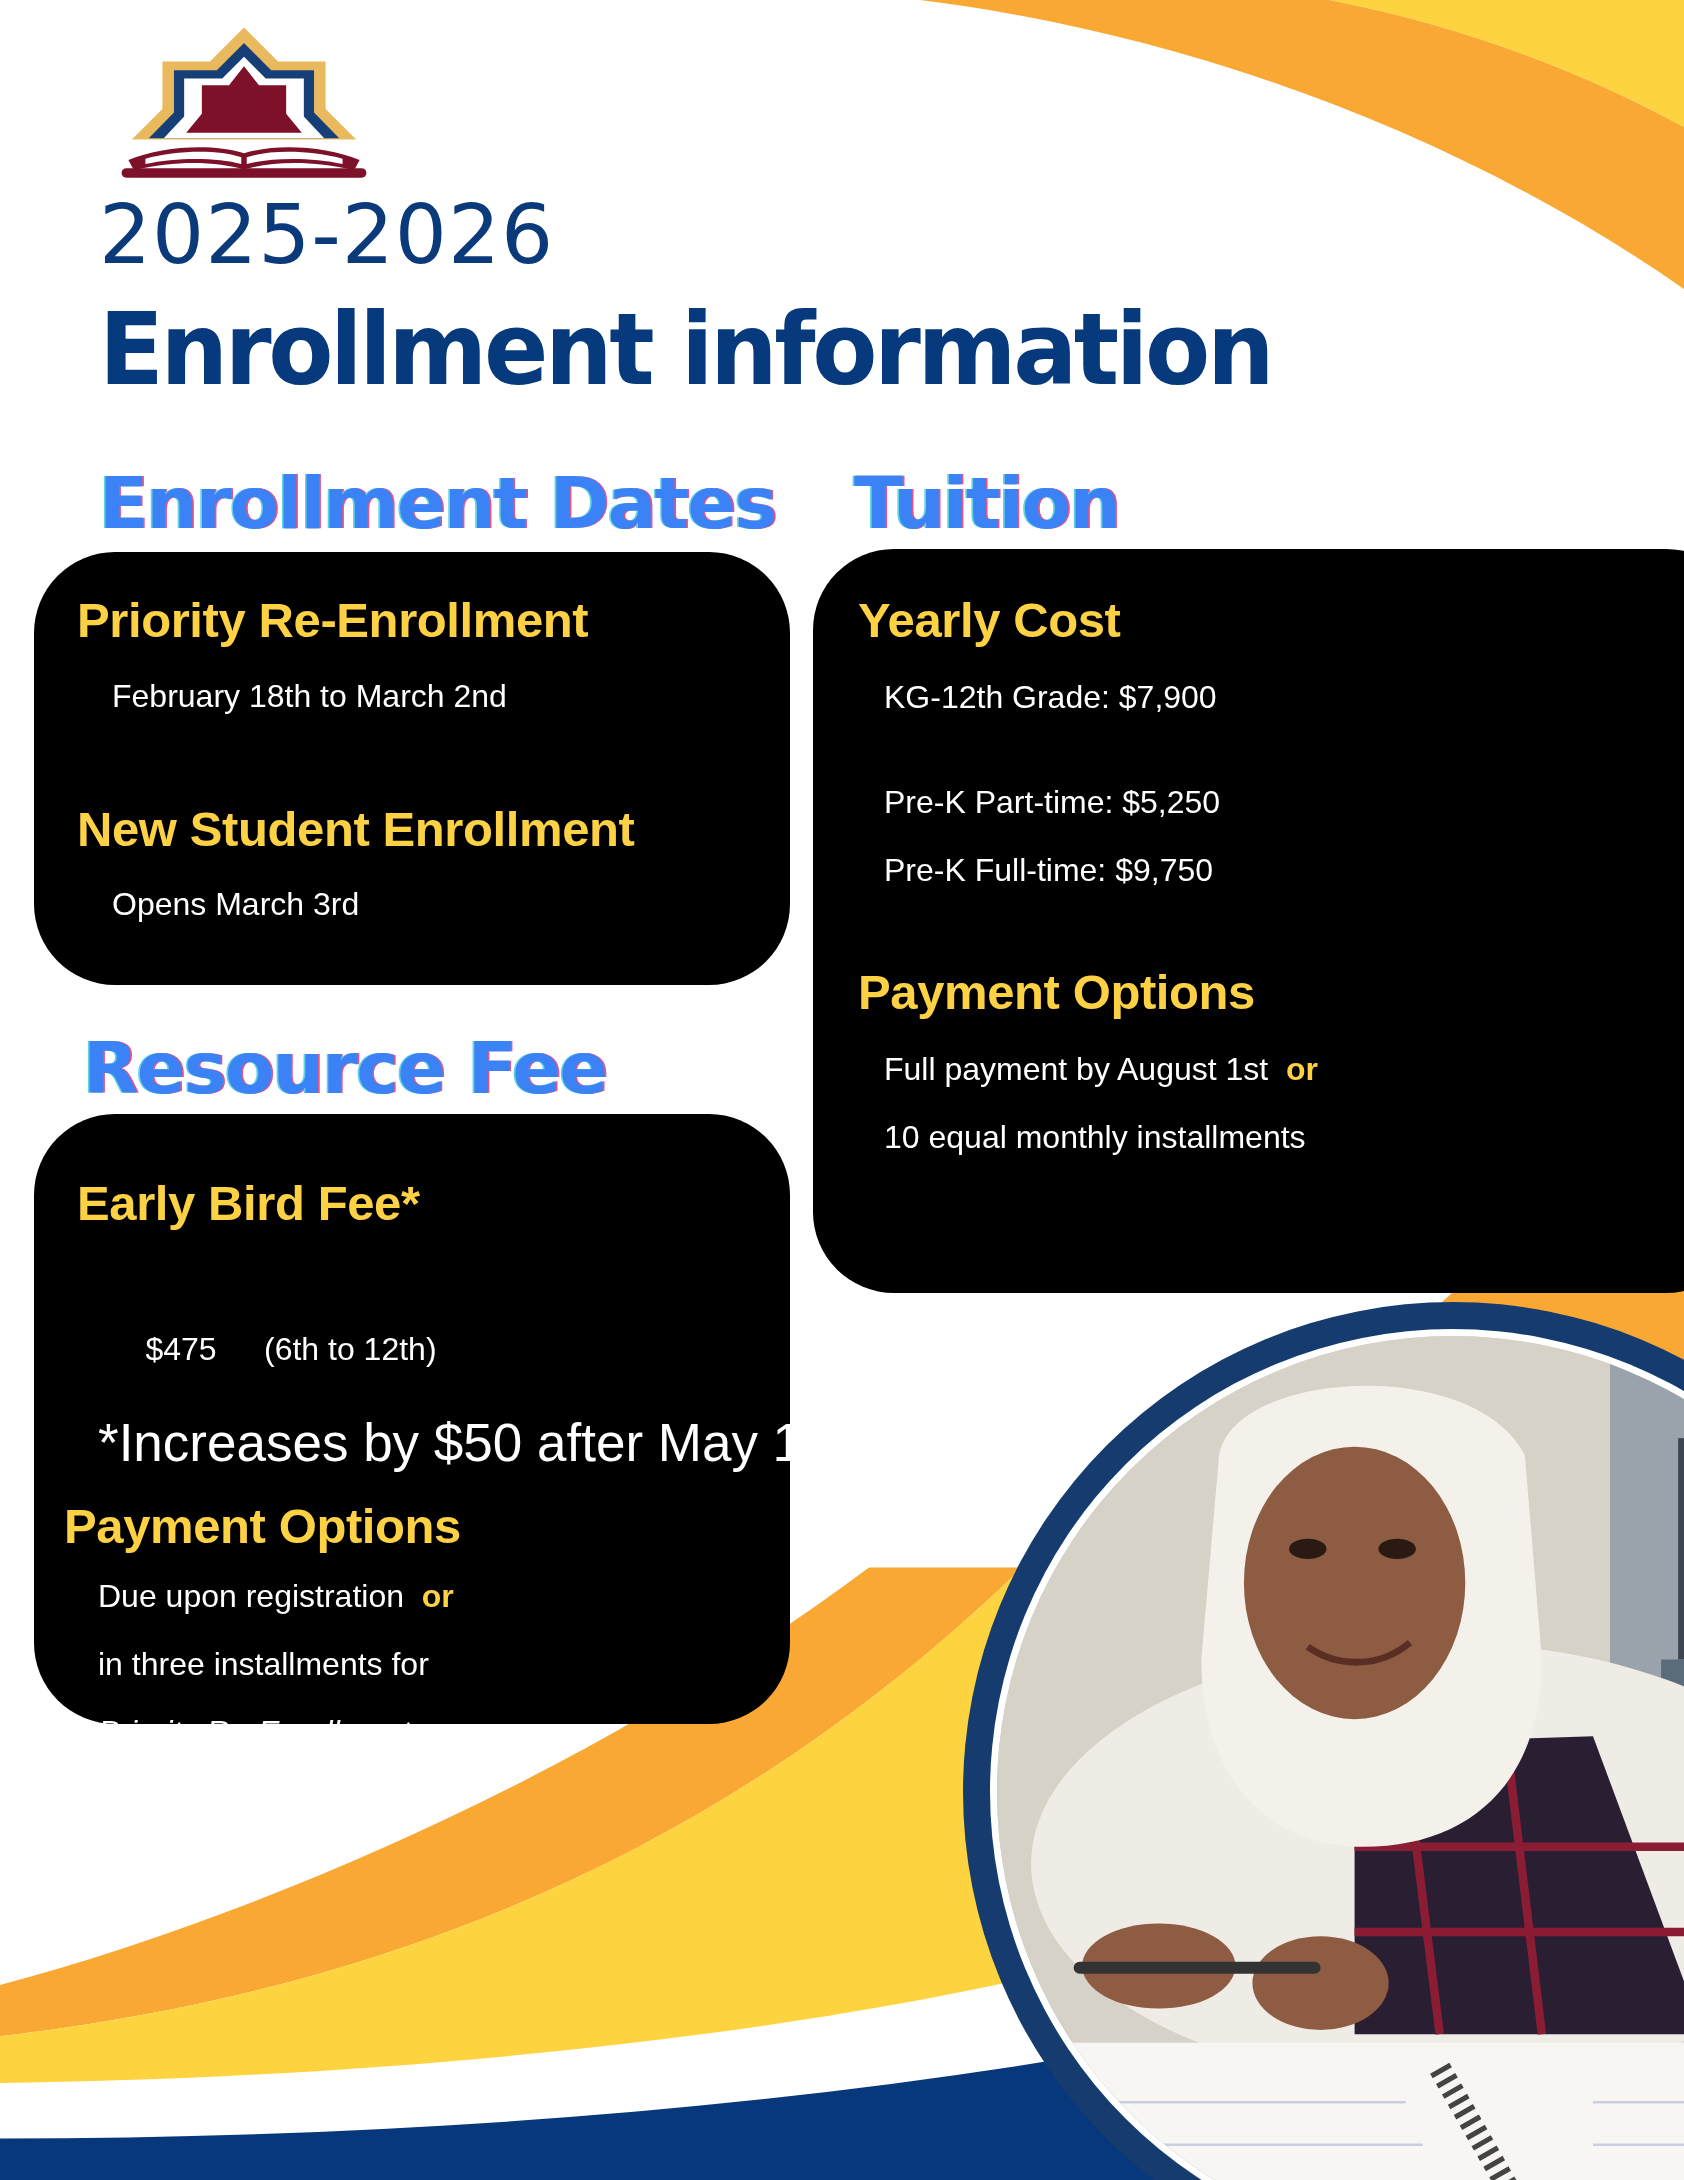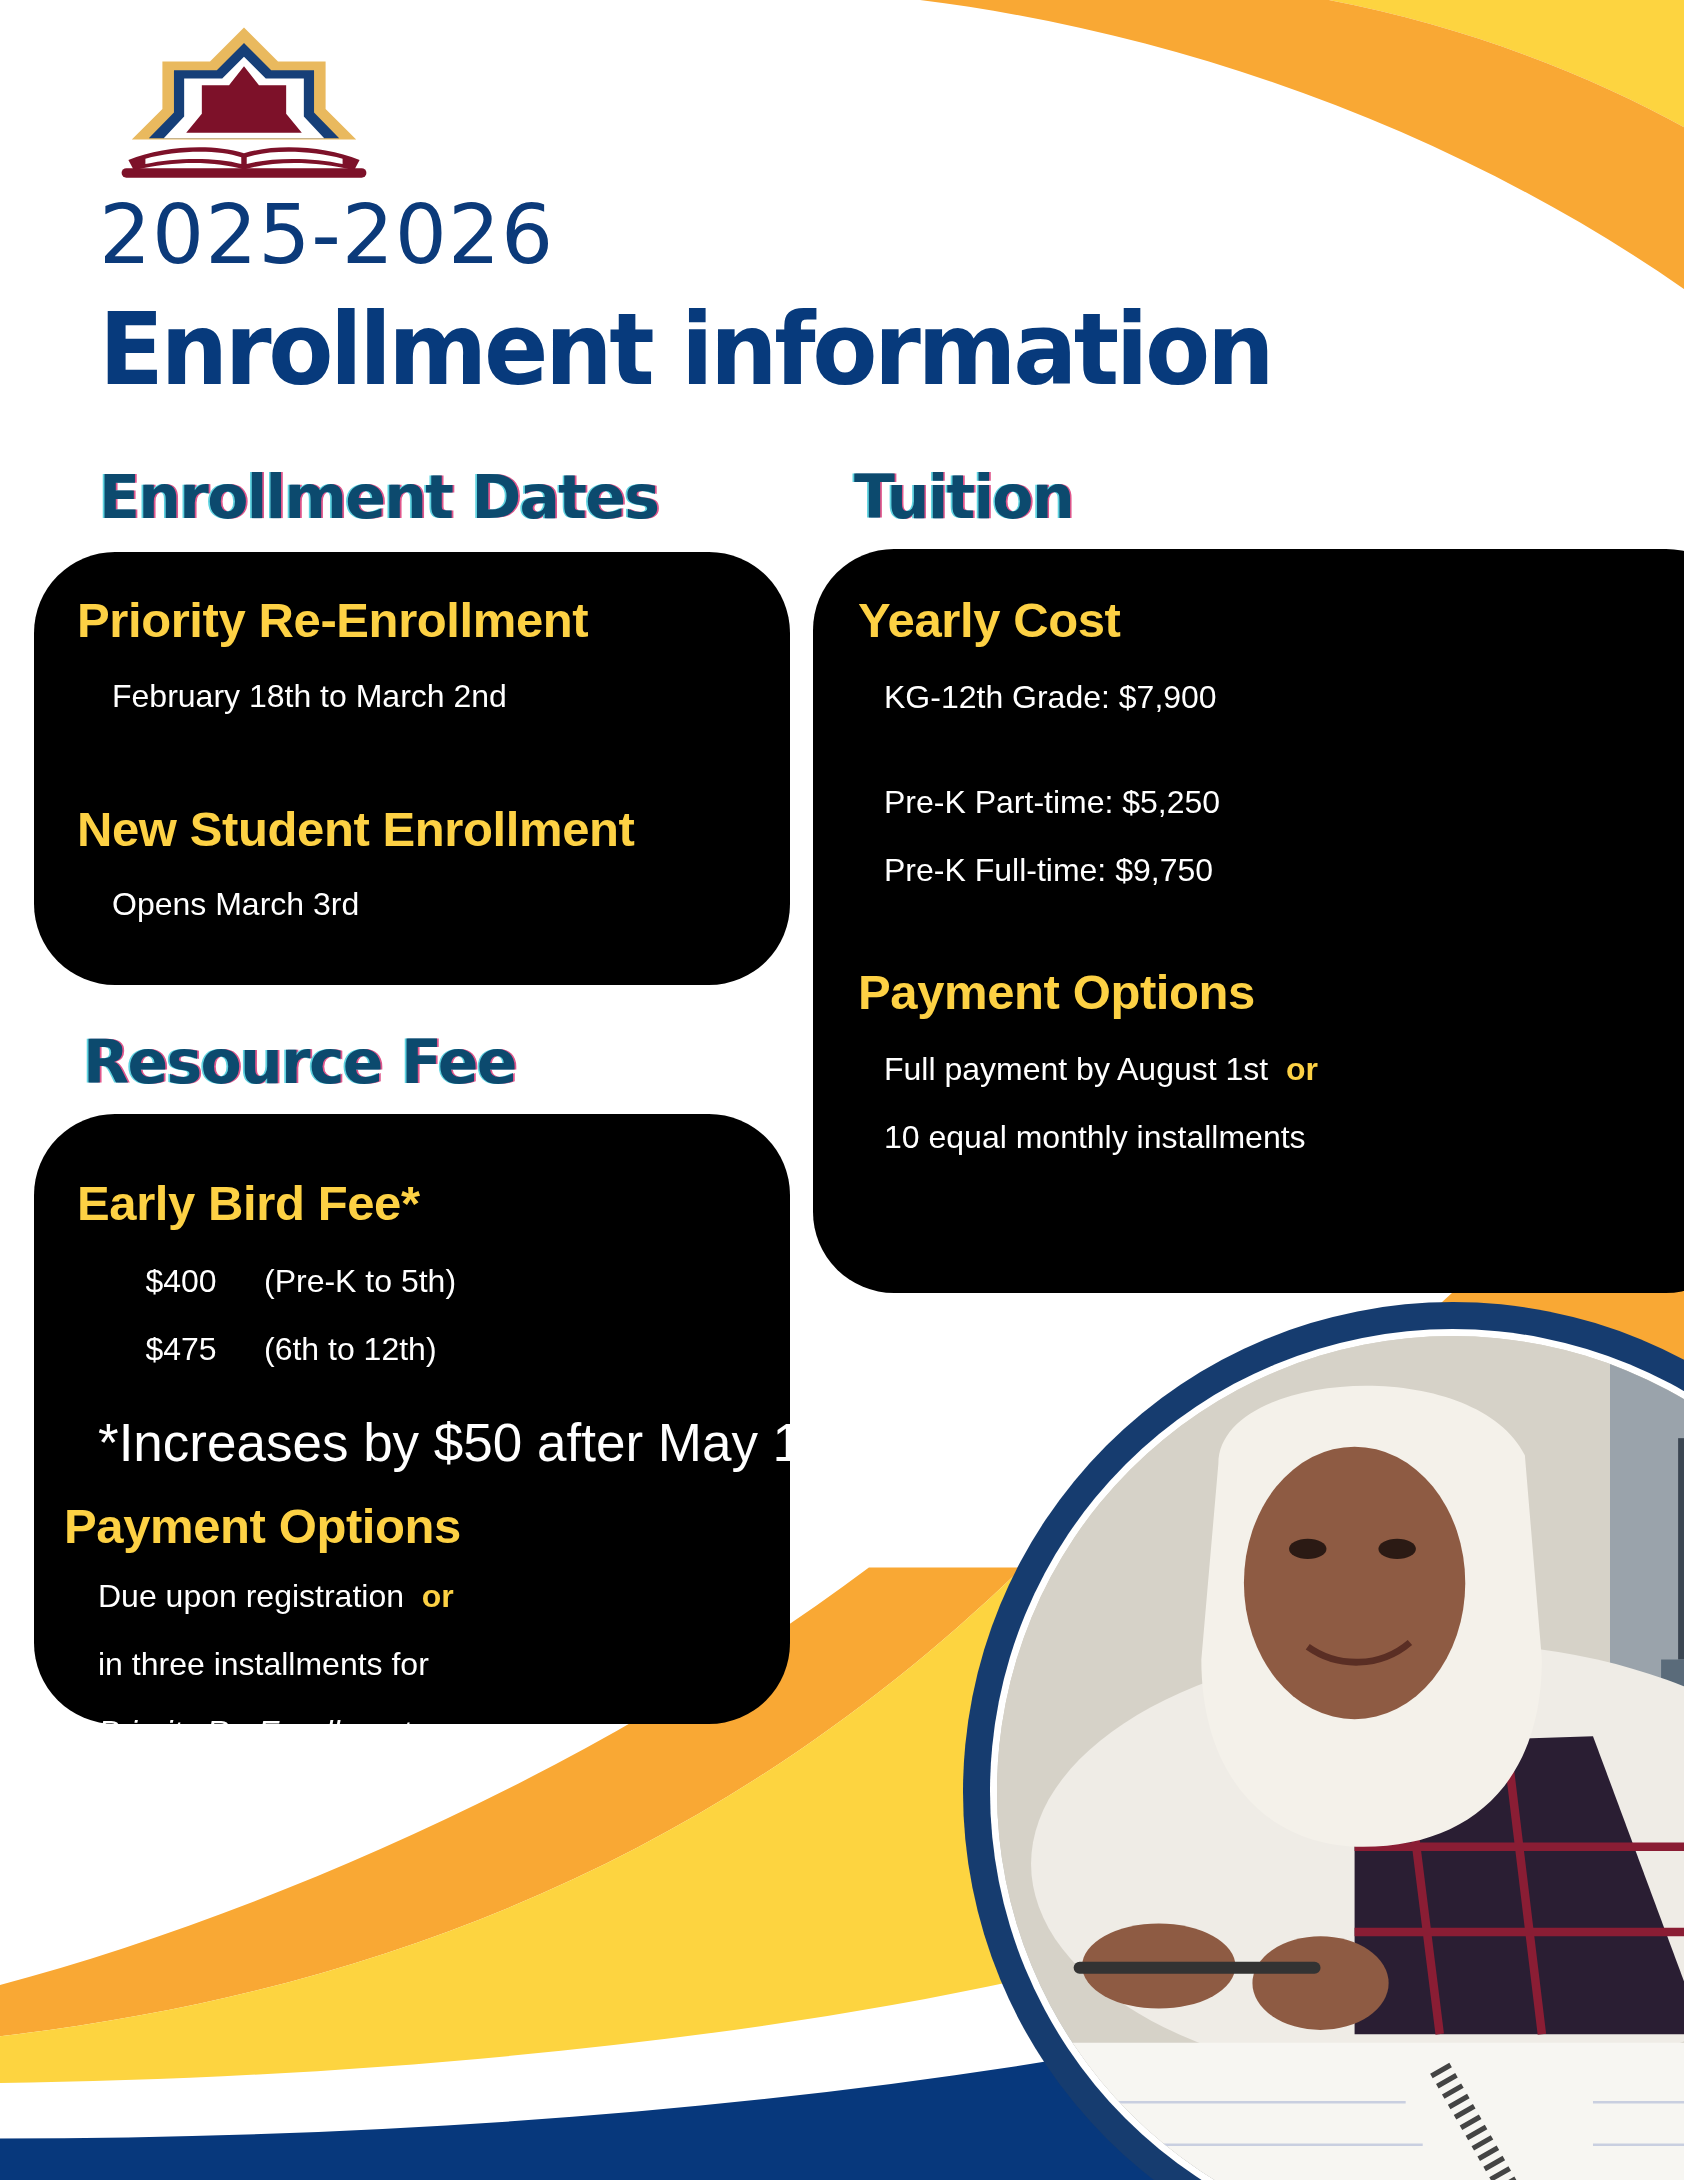--- a/index.html
+++ b/index.html
@@ -18,22 +18,22 @@
     font-family: "DejaVu Sans", sans-serif; font-weight: normal; letter-spacing: 0.9px;
     line-height: 1;
   }
   .main-title {
     left: 99px; top: 300px; font-size: 95px; color: #073a7c;
     font-family: "DejaVu Sans", sans-serif; font-weight: bold; letter-spacing: -3.4px;
     line-height: 1; transform: scaleY(1.05); transform-origin: left top;
   }
 
   .section-heading {
-    font-family: "DejaVu Sans", sans-serif; font-weight: bold; color: #0c4a6e;
-    font-size: 60px; letter-spacing: -1.7px; line-height: 1;
+    font-family: "DejaVu Sans", sans-serif; font-weight: bold; color: #3b82f6;
+    font-size: 72px; letter-spacing: -1.7px; line-height: 1;
     text-shadow: -1.7px 0 0 #5fd3e0, 1.7px 0 0 #e0568c;
   }
   .h-dates { left: 99px; top: 467px; }
   .h-tuition { left: 854px; top: 467px; }
   .h-resource { left: 83px; top: 1032px; }
 
   .card {
     position: absolute; z-index: 2; background: #000000; border-radius: 81px;
     box-sizing: border-box; color: #ffffff;
     font-family: "Liberation Sans", sans-serif;
@@ -116,23 +116,20 @@
   <div class="sub" style="left:45px; top:419px;">Payment Options</div>
   <div class="txt" style="left:71px; top:504px;">
     <span>Full payment by August 1st</span>&nbsp;
     <span class="or">or</span>
   </div>
   <div class="txt" style="left:71px; top:572px;">10 equal monthly installments</div>
 </div>
 
 <div class="card card-resource">
   <div class="sub" style="left:43px; top:65px;">Early Bird Fee*</div>
-  <div class="txt" style="left:64px; top:151px;">
-    <b style="display:inline-block; width:166px;">$400</b><span>(Pre-K to 5th)</span>
-  </div>
   <div class="txt" style="left:64px; top:219px;">
     <b style="display:inline-block; width:166px;">$475</b><span>(6th to 12th)</span>
   </div>
   <div class="txt" style="left:64px; top:302px; font-size:53px;">*Increases by $50 after May 1st</div>
   <div class="sub" style="left:30px; top:388px;">Payment Options</div>
   <div class="txt" style="left:64px; top:466px;">
     <span>Due upon registration</span>&nbsp;
     <span class="or">or</span>
   </div>
   <div class="txt" style="left:64px; top:534px;">in three installments for</div>

